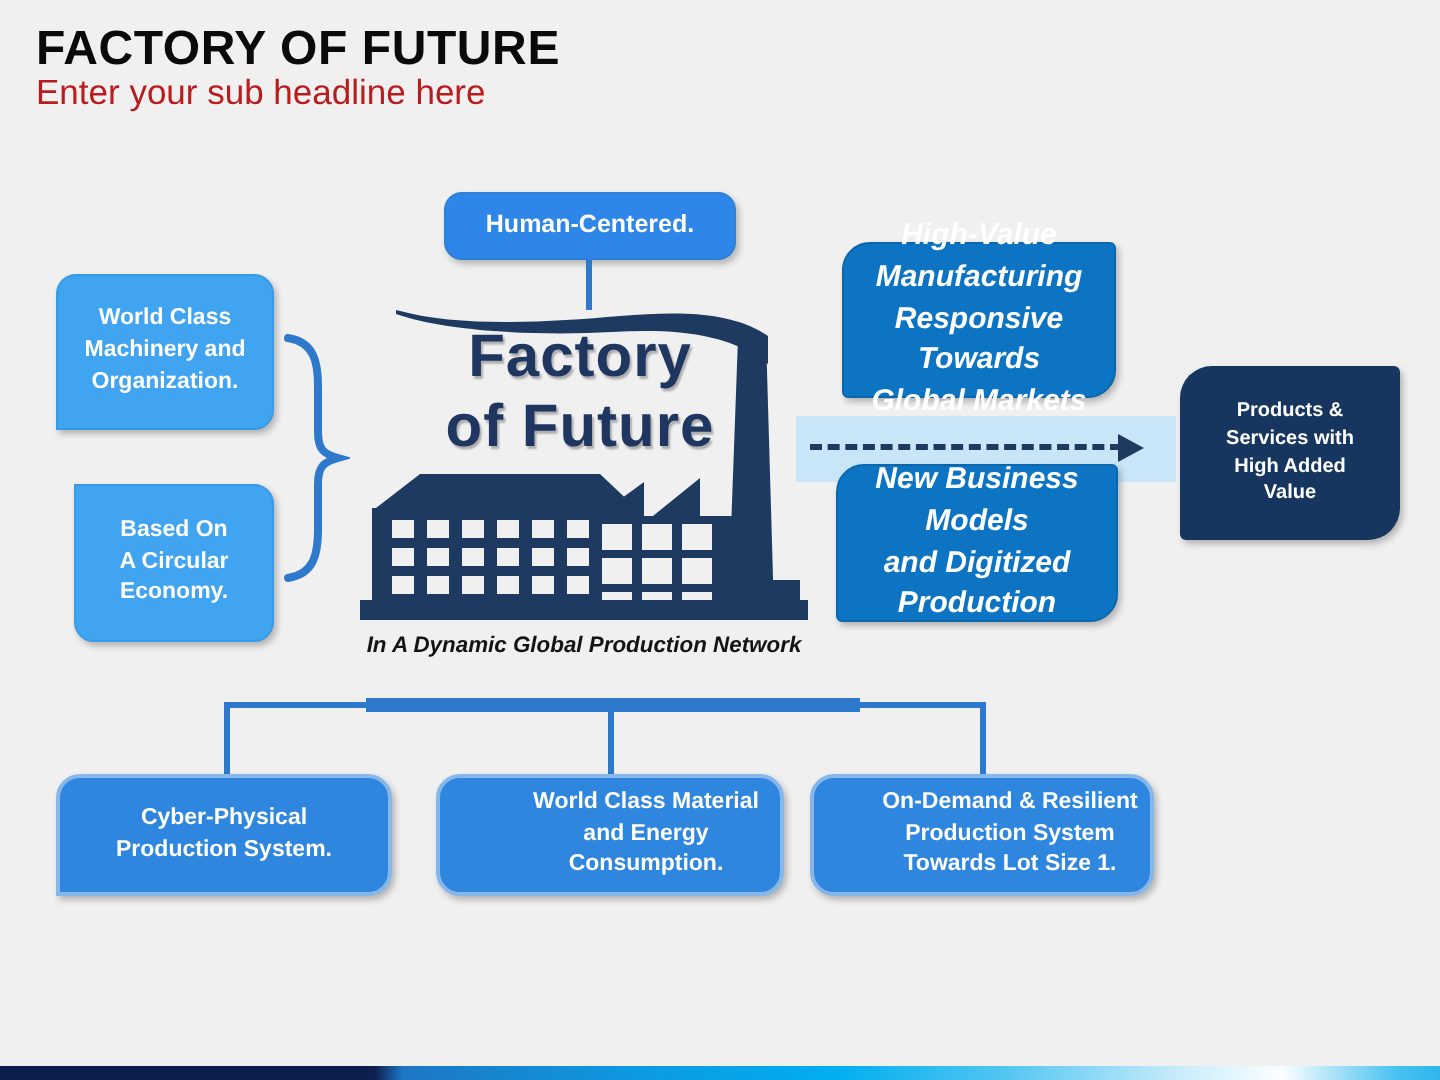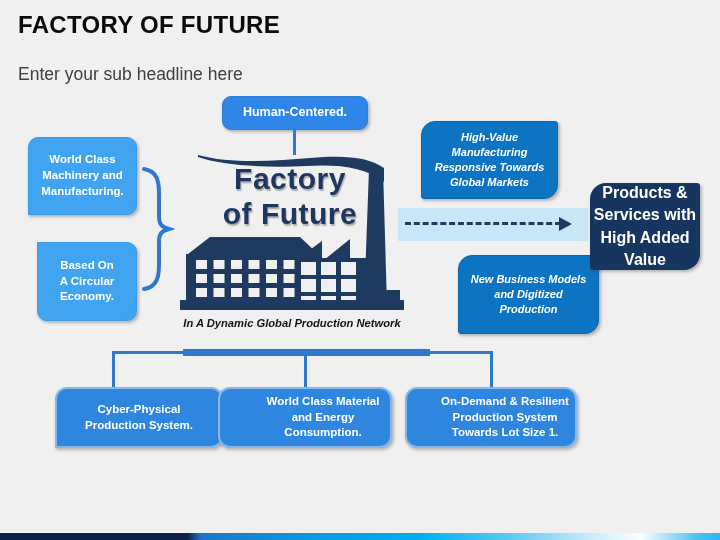--- a/index.html
+++ b/index.html
@@ -3,41 +3,41 @@
 <meta charset="utf-8">
 <style>
   html,body { margin:0; padding:0; }
   #stage {
     position:relative; width:720px; height:540px;
     background:#F0F0F1; overflow:hidden;
     font-family:"Liberation Sans", sans-serif;
   }
   .abs { position:absolute; }
   .page-title { left:18px; top:11px; font-size:24px; font-weight:bold; letter-spacing:.3px; color:#0a0a0a; }
-  .page-subtitle { left:18px; top:64px; font-size:17.5px; color:#404040; }
+  .page-subtitle { left:18px; top:36px; font-size:17.5px; color:#b91c1c; }
 
   .box {
     position:absolute; display:flex; align-items:center; justify-content:center;
     color:#fff; font-weight:bold; text-align:center; white-space:pre-line;
     line-height:1.38; box-shadow:1.5px 2px 3px rgba(70,70,70,.35); box-sizing:border-box;
   }
   .box-top { left:222px; top:96px; width:146px; height:34px; background:#2E86E8;
     border:1px solid #2d7fd8; border-radius:9px; font-size:12.5px; }
   .box-lightblue { background:#41A4F0; border:1px solid #379be8; font-size:11.5px; }
   .box-left1 { left:28px; top:137px; width:109px; height:78px; border-radius:10px 10px 10px 0; }
   .box-left2 { left:37px; top:242px; width:100px; height:79px; border-radius:0 10px 10px 10px; }
-  .box-azure { background:#0C74C2; border:1px solid #0b67ab; font-size:11px; font-style:italic;
+  .box-azure { background:#0C74C2; border:1px solid #0b67ab; font-size:15px; font-style:italic;
     border-radius:14px 3px 14px 3px; }
   .box-high { left:421px; top:121px; width:137px; height:78px; }
-  .box-new { left:418px; top:255px; width:141px; height:79px;margin-left:40px; }
+  .box-new { left:418px; top:232px; width:141px; height:79px; }
   .box-outcome { left:590px; top:183px; width:110px; height:87px; background:#16365F;
-    border-radius:16px 3px 16px 3px; font-size:16px; }
+    border-radius:16px 3px 16px 3px; font-size:10px; }
   .box-bottom { top:387px; height:61px; background:#2E86DE; border:2px solid #85B7EA;
     font-size:11.5px; border-radius:12px; }
-  .box-b1 { left:28px; width:168px; border-radius:12px 12px 12px 0;margin-left:27px; }
+  .box-b1 { left:28px; width:168px; border-radius:12px 12px 12px 0; }
   .box-b2 { left:218px; width:174px;padding-left:36px; }
   .box-b3 { left:405px; width:172px;padding-left:28px; }
 
   .vline { position:absolute; width:2.5px; background:#2E79CC; }
   .hline { position:absolute; height:2.5px; background:#2E79CC; }
   .hbar  { position:absolute; height:7px; background:#2E79CC; }
 
   .band { left:398px; top:208px; width:190px; height:33px; background:#C9E6F8; }
   .dash-line { left:405px; top:222px; width:156px; height:0; border-top:3.5px dashed #1E3A60; }
   .dash-head { left:559px; top:217px; width:0; height:0;
@@ -61,21 +61,21 @@
 <div id="stage">
 
   <div class="abs page-title">FACTORY OF FUTURE</div>
   <div class="abs page-subtitle">Enter your sub headline here</div>
 
   <div class="box box-top">Human-Centered.</div>
   <div class="vline" style="left:293px; top:130px; height:25px;"></div>
 
   <div class="box box-lightblue box-left1">World Class
 Machinery and
-Manufacturing.</div>
+Organization.</div>
   <div class="box box-lightblue box-left2">Based On
 A Circular
 Economy.</div>
 
   <svg class="abs" style="left:141px; top:166px;" width="34" height="126" viewBox="0 0 34 126">
     <path d="M3,3 C16,5 18,15 18,27 L18,50 C18,59 21,61 28,63 C21,65 18,67 18,76 L18,99 C18,111 16,121 3,123" fill="none" stroke="#2E79CC" stroke-width="4" stroke-linecap="round"></path>
   </svg>
 
   <svg class="abs" style="left:180px; top:148px;" width="228" height="164" viewBox="0 0 228 164">
     <g fill="#1E3A60">

